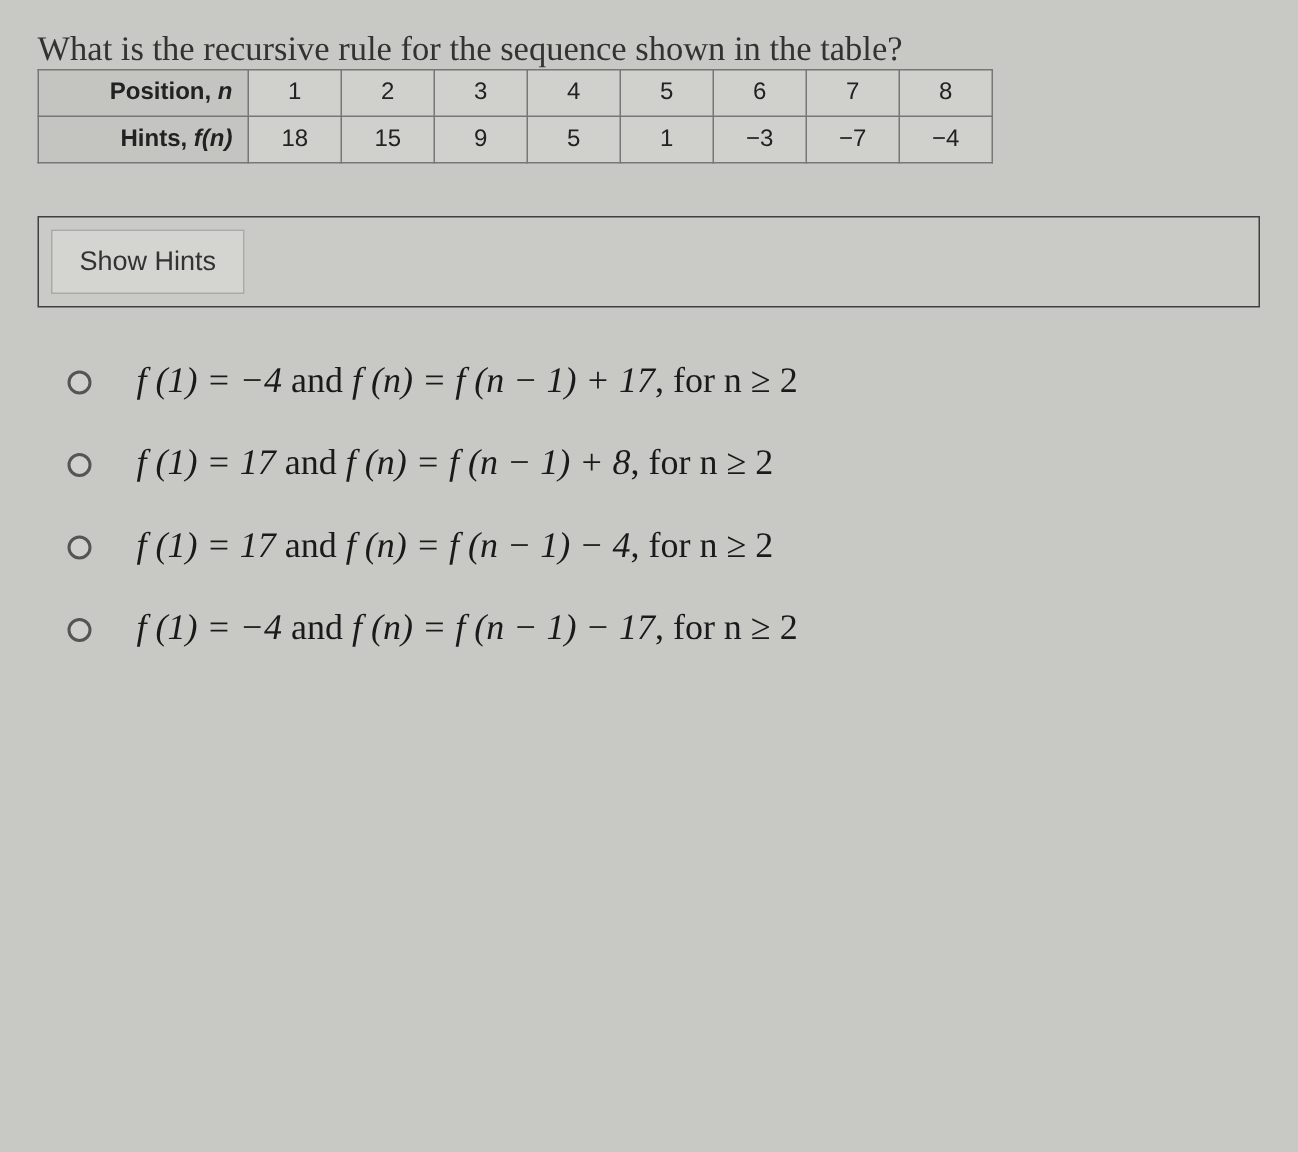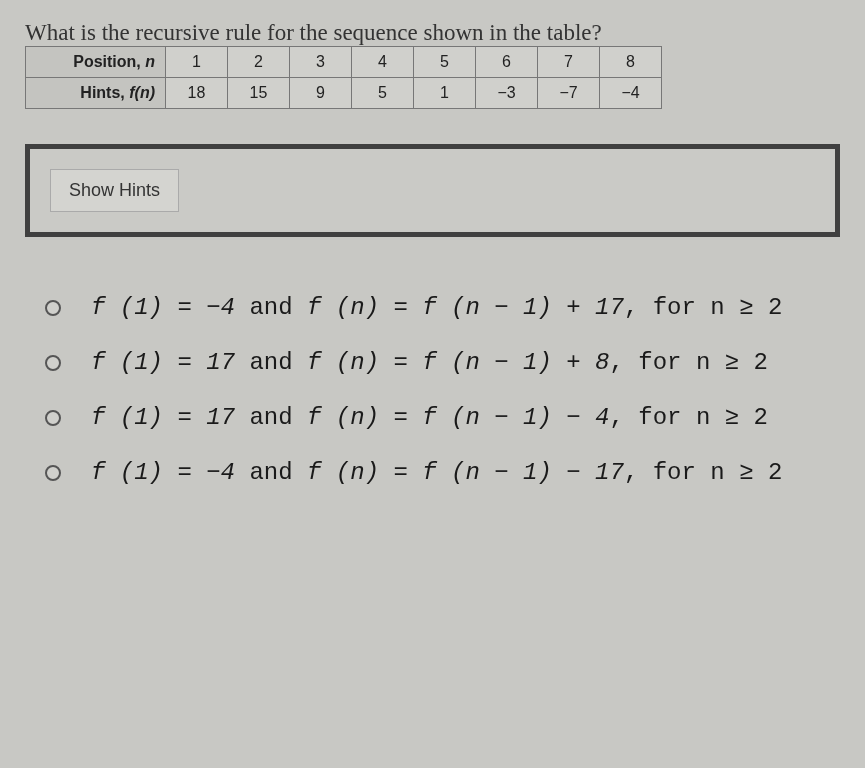--- a/index.html
+++ b/index.html
@@ -31,23 +31,23 @@
   }
   table.data .hdr {
     background: #c4c4c0;
     text-align: right;
     padding: 6px 10px;
     width: 140px;
     font-weight: bold;
   }
   .hdr .var { font-style: italic; }
   .hints-box {
-    border: 5px solid #404040;
-    padding: 20px;
-    margin-bottom: 47px;
+    border: 1px solid #404040;
+    padding: 8px;
+    margin-bottom: 26px;
     background: #cacac6;
     width: 100%;
   }
   .hints-btn {
     display: inline-block;
     border: 1px solid #aaa;
     background: #d4d4d0;
     padding: 10px 18px;
     font-family: Arial, sans-serif;
     font-size: 18px;
@@ -66,21 +66,21 @@
   }
   .radio {
     width: 16px;
     height: 16px;
     border: 2px solid #555;
     border-radius: 50%;
     margin-right: 30px;
     flex-shrink: 0;
     background: #d0d0cc;
   }
-  .math { font-family: Liberation Mono, monospace; }
+  .math { font-family: Liberation Serif, serif; }
   .math .fn { font-style: italic; }
 </style>
 </head>
 <body>
 
 <div class="question">What is the recursive rule for the sequence shown in the table?</div>
 
 <table class="data">
   <tbody>
       <tr>

